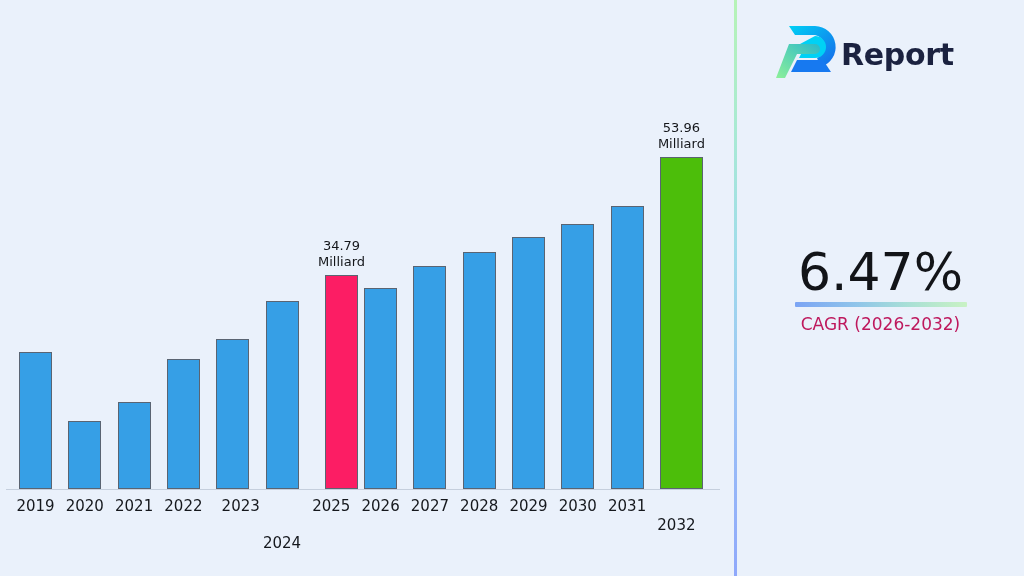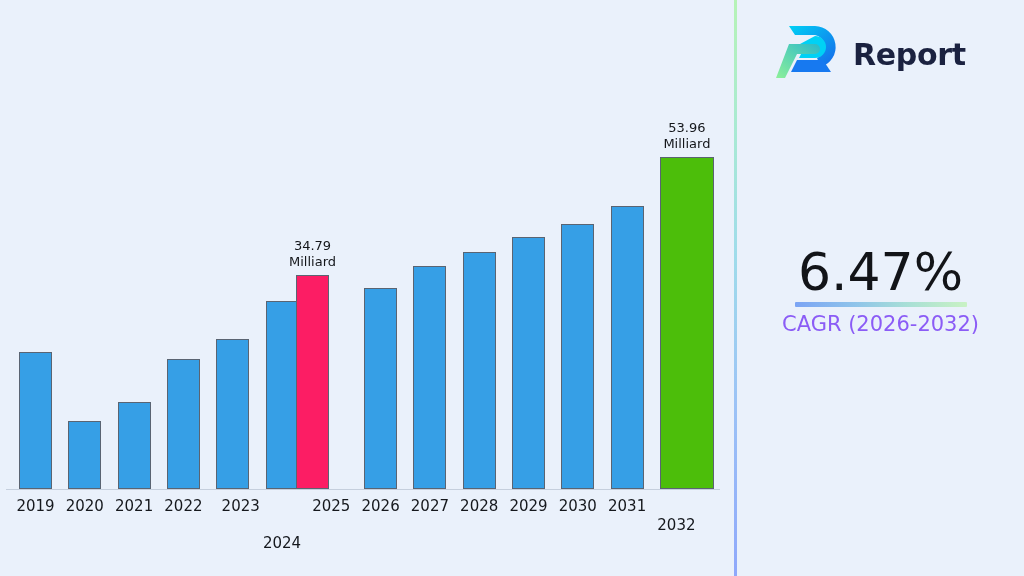--- a/index.html
+++ b/index.html
@@ -121,21 +121,21 @@
   }
 
   #logo-block {
     position: absolute;
     left: 38px;
     top: 16px;
     width: 230px;
     height: 76px;
     display: flex;
     align-items: center;
-    gap: 12px;
+    gap: 0;
   }
   #logo-mark {
     width: 66px;
     height: 64px;
     flex: none;
   }
   #logo-text {
     font-size: 30px;
     line-height: 33px;
     font-weight: bold;
@@ -157,23 +157,23 @@
     font-weight: 400;
   }
   #cagr-divider {
     width: 172px;
     height: 5px;
     margin: 6px auto 4px auto;
     border-radius: 1px;
     background: linear-gradient(to right, #7ba4f4 0%, #8fc4ea 35%, #a8dfd6 65%, #c9f2c4 100%);
   }
   #cagr-caption {
-    font-size: 21px;
+    font-size: 17px;
     line-height: 26px;
-    color: #8b5cf6;
+    color: #be185d;
   }
 </style>
 </head>
 <body>
 
 <div id="page">
 
   <div id="left-panel">
 
 
@@ -190,21 +190,21 @@
           </div>
           <div class="bar-group" style="left: 166.9px; width: 33px; height: 129.718px;">
             <div class="bar blue" style="height: 129.718px;"></div>
           </div>
           <div class="bar-group" style="left: 216.2px; width: 33px; height: 150.281px;">
             <div class="bar blue" style="height: 150.281px;"></div>
           </div>
           <div class="bar-group" style="left: 265.5px; width: 33px; height: 187.774px;">
             <div class="bar blue" style="height: 187.774px;"></div>
           </div>
-          <div class="bar-group" style="left: 296px; width: 33px; height: 214.185px;">
+          <div class="bar-group" style="left: 325px; width: 33px; height: 214.185px;">
             <div class="bar pink" style="height: 214.185px;"></div>
             <div class="bar-label">34.79<br>Milliard</div>
           </div>
           <div class="bar-group" style="left: 364.1px; width: 33px; height: 200.764px;">
             <div class="bar blue" style="height: 200.764px;"></div>
           </div>
           <div class="bar-group" style="left: 413.4px; width: 33px; height: 223.112px;">
             <div class="bar blue" style="height: 223.112px;"></div>
           </div>
           <div class="bar-group" style="left: 462.7px; width: 33px; height: 237.457px;">
@@ -212,21 +212,21 @@
           </div>
           <div class="bar-group" style="left: 512px; width: 33px; height: 251.802px;">
             <div class="bar blue" style="height: 251.802px;"></div>
           </div>
           <div class="bar-group" style="left: 561.3px; width: 33px; height: 265.223px;">
             <div class="bar blue" style="height: 265.223px;"></div>
           </div>
           <div class="bar-group" style="left: 610.6px; width: 33px; height: 283.2px;">
             <div class="bar blue" style="height: 283.2px;"></div>
           </div>
-          <div class="bar-group" style="left: 659.9px; width: 54px; height: 332.206px;">
+          <div class="bar-group" style="left: 659.9px; width: 43px; height: 332.206px;">
             <div class="bar green" style="height: 332.206px;"></div>
             <div class="bar-label">53.96<br>Milliard</div>
           </div>
         </div>
       <div id="axis-line"></div>
       <div id="x-axis">
           <div class="tick-label" style="left: 11px; width: 49px;">2019</div>
           <div class="tick-label" style="left: 60.3px; width: 49px;">2020</div>
           <div class="tick-label" style="left: 109.6px; width: 49px;">2021</div>
           <div class="tick-label" style="left: 158.9px; width: 49px;">2022</div>

